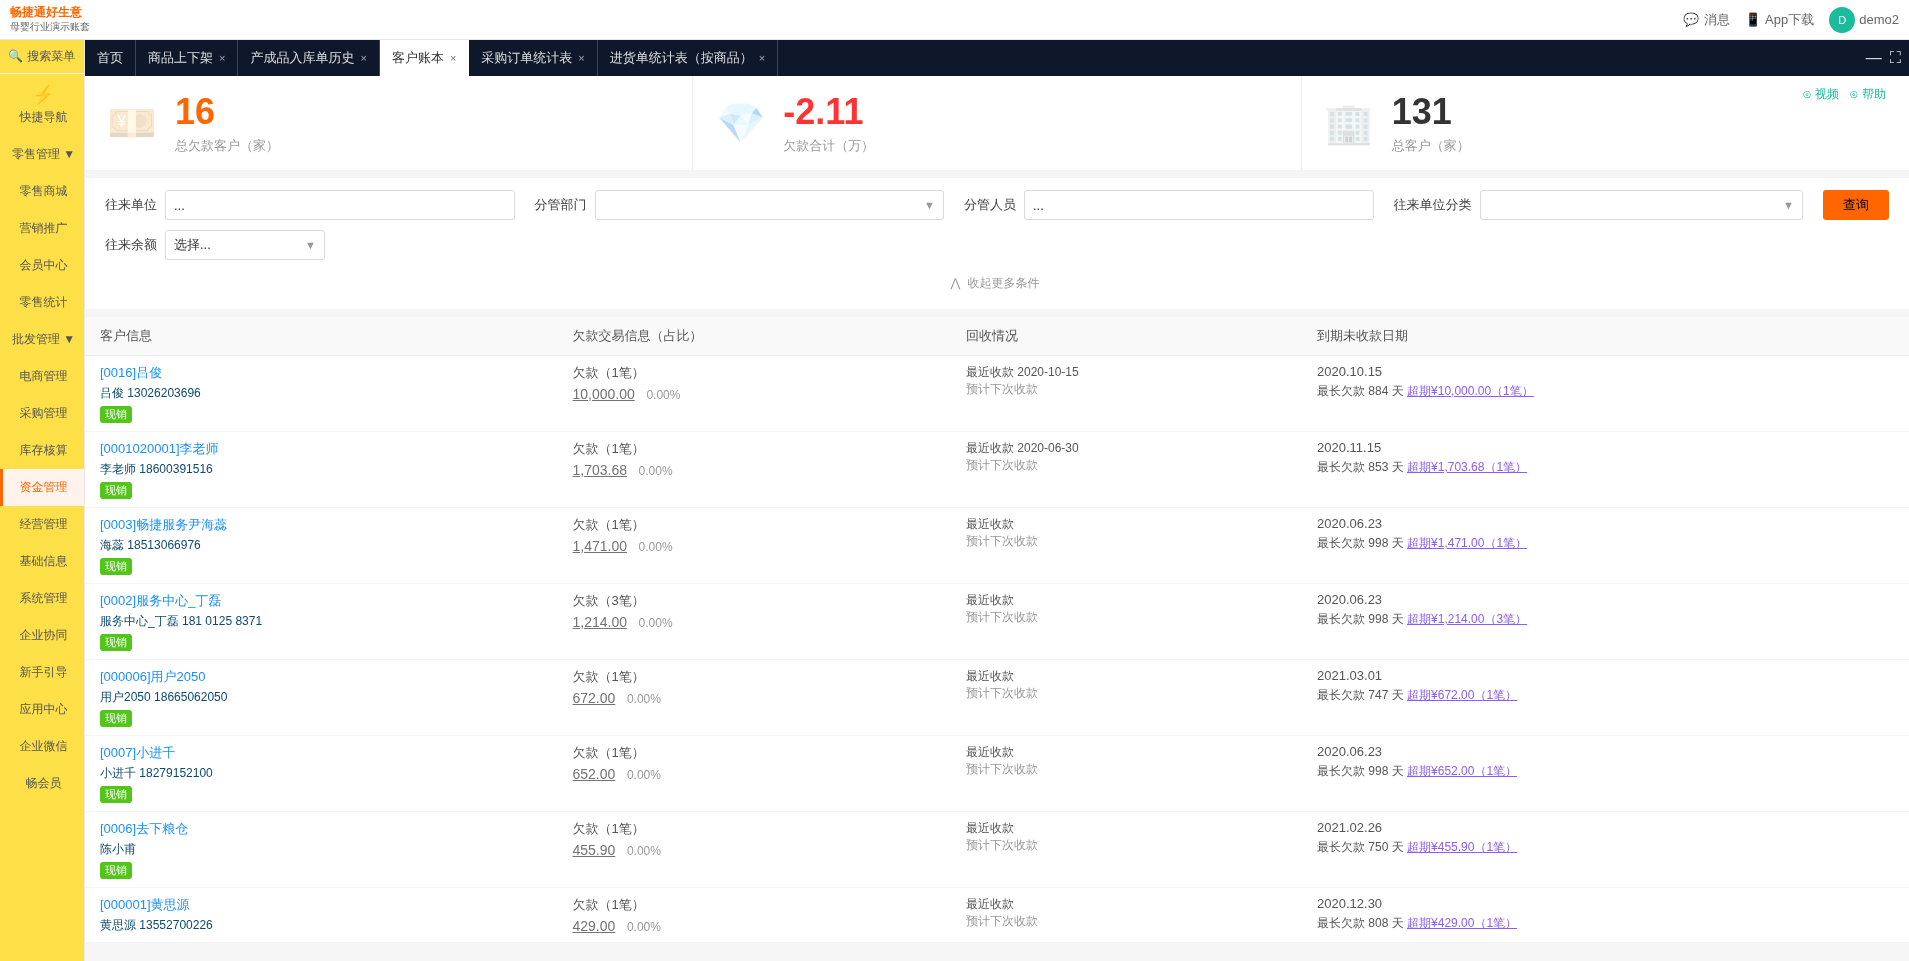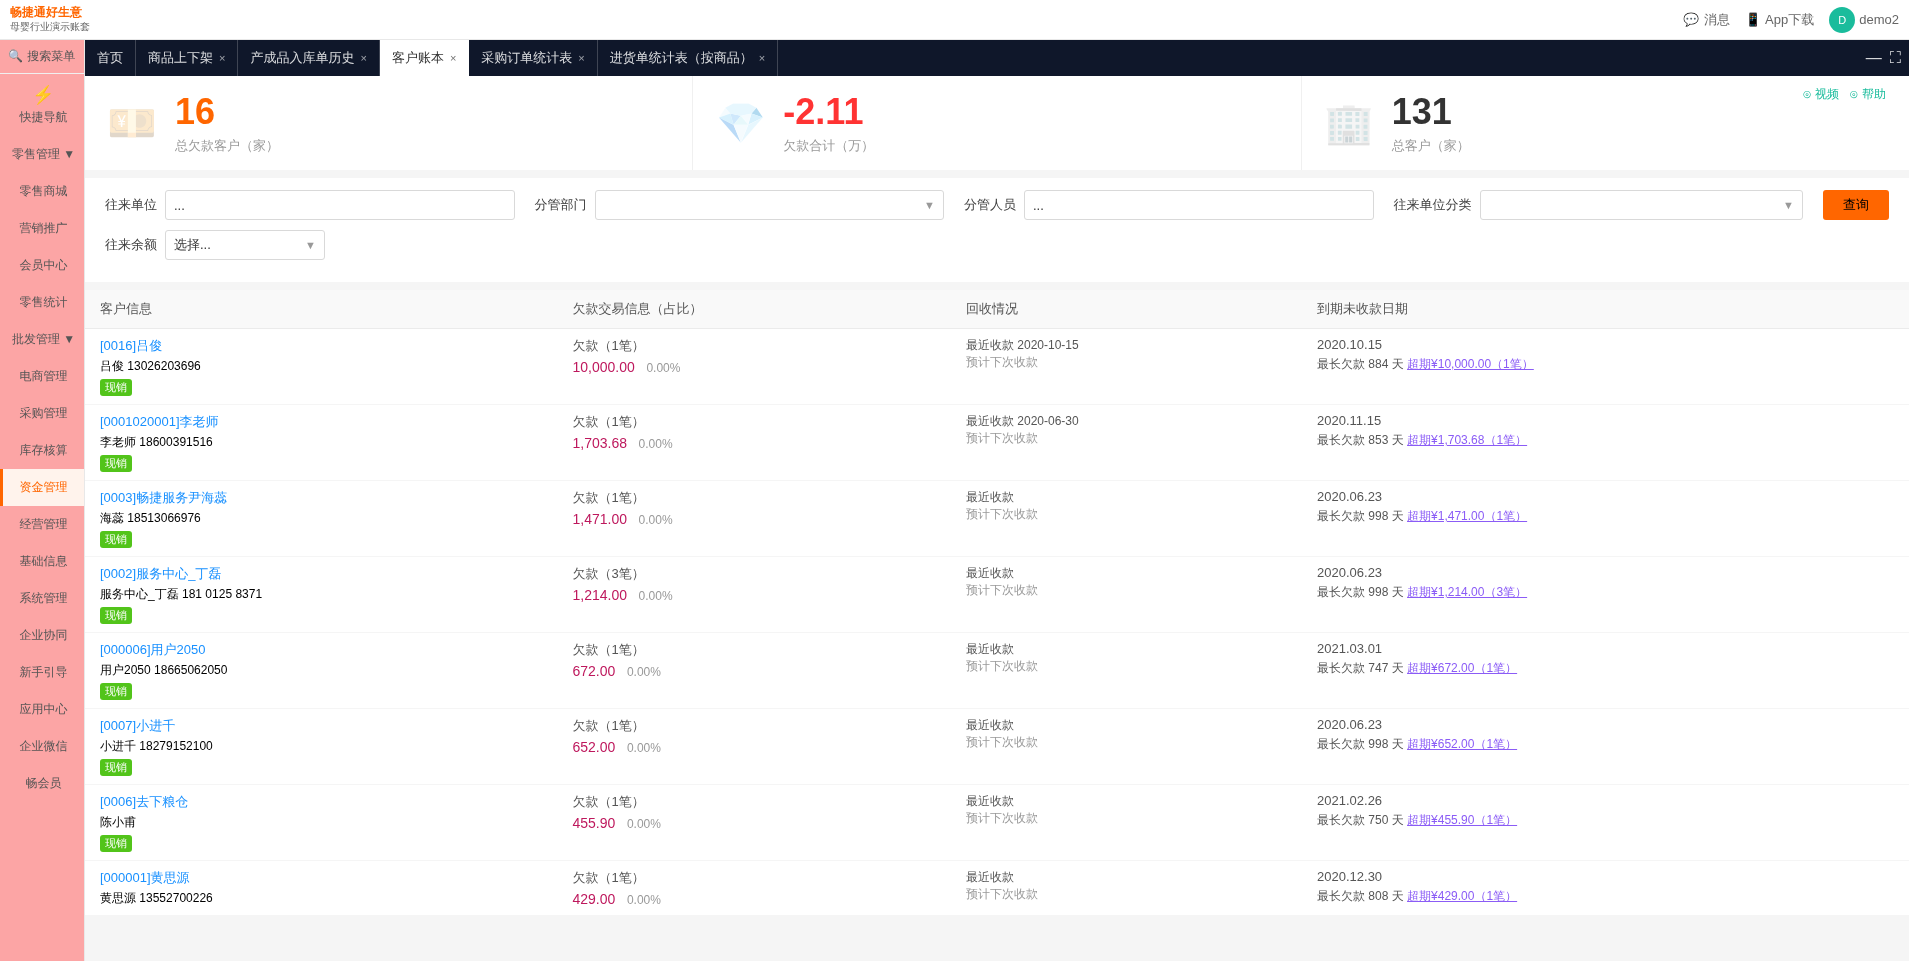--- a/index.html
+++ b/index.html
@@ -12,21 +12,21 @@
     .logo-text { font-size: 12px; color: #ff6600; font-weight: bold; line-height: 1.2; }
     .logo-sub { font-size: 10px; color: #666; }
     .top-right { margin-left: auto; display: flex; align-items: center; gap: 15px; }
     .top-right-item { display: flex; align-items: center; gap: 4px; font-size: 13px; color: #666; cursor: pointer; }
     .user-avatar { width: 26px; height: 26px; border-radius: 50%; background: #1abc9c; display: flex; align-items: center; justify-content: center; color: #fff; font-size: 11px; }
 
     
     .main-layout { display: flex; flex: 1; overflow: hidden; }
 
     
-    .sidebar { width: 85px; background: #fca5a5; border-right: 1px solid #e8e8e8; display: flex; flex-direction: column; overflow-y: auto; }
+    .sidebar { width: 85px; background: #fde047; border-right: 1px solid #e8e8e8; display: flex; flex-direction: column; overflow-y: auto; }
     .sidebar-item { padding: 10px 0; text-align: center; cursor: pointer; font-size: 12px; color: #555; border-left: 3px solid transparent; }
     .sidebar-item.active { background: #fff3ec; color: #ff6600; border-left-color: #ff6600; }
     .sidebar-item .s-icon { font-size: 18px; margin-bottom: 3px; }
     .sidebar-search { font-size: 12px; color: #555; padding: 8px 0; text-align: center; cursor: pointer; border-bottom: 1px solid #f0f0f0; }
 
     
     .content-area { flex: 1; display: flex; flex-direction: column; overflow: hidden; }
 
     
     .tab-bar { background: #0f172a; display: flex; align-items: center; height: 36px; overflow: hidden; }
@@ -73,24 +73,24 @@
     .results-actions { display: flex; align-items: center; gap: 15px; font-size: 13px; color: #666; }
     .results-actions .sort-label { color: #555; }
     .results-actions .sort-select { color: #555; cursor: pointer; }
     .results-actions .action-link { color: #1abc9c; cursor: pointer; display: flex; align-items: center; gap: 3px; }
 
     
     .data-table { background: #fff; width: 100%; border-collapse: collapse; }
     .data-table th { background: #f9f9f9; padding: 10px 15px; text-align: left; font-weight: 500; color: #555; font-size: 13px; border-bottom: 1px solid #ebebeb; }
     .data-table td { padding: 8px 15px; border-bottom: 1px solid #f5f5f5; vertical-align: top; }
     .customer-name { color: #1890ff; cursor: pointer; font-size: 13px; }
-    .customer-contact { font-size: 12px; color: #000000; margin-top: 3px; }
+    .customer-contact { font-size: 12px; color: #0c4a6e; margin-top: 3px; }
     .customer-badge { display: inline-block; background: #52c41a; color: #fff; border-radius: 3px; font-size: 11px; padding: 1px 5px; margin-top: 4px; }
     .debt-count { font-size: 13px; color: #555; margin-bottom: 4px; }
-    .debt-amount { color: #be185d; font-size: 14px; font-weight: 500; }
+    .debt-amount { color: #737373; font-size: 14px; font-weight: 500; text-decoration: underline; }
     .debt-percent { color: #999; font-size: 12px; margin-left: 8px; }
     .repay-info { font-size: 12px; color: #555; }
     .repay-next { font-size: 12px; color: #999; }
     .overdue-date { font-size: 13px; color: #555; margin-bottom: 4px; }
     .overdue-days { font-size: 12px; color: #555; }
     .overdue-link { color: #8b5cf6; cursor: pointer; text-decoration: underline; }
   </style>
 </head>
 <body>
 
@@ -279,20 +279,24 @@
             <button class="filter-btn">查询</button>
           </div>
           <div class="filter-row">
             <div class="filter-item">
               <span class="filter-label">往来余额</span>
               <div class="filter-select" style="max-width:160px;">
                 <span>选择...</span>
                 <span class="arrow">▼</span>
               </div>
             </div>
+          </div>
+          <div class="collapse-more">
+            <span>⋀</span>
+            <span>收起更多条件</span>
           </div>
         </div>
 
 
         <table class="data-table">
           <thead>
             <tr>
               <th>客户信息</th>
               <th>欠款交易信息（占比）</th>
               <th>回收情况</th>

